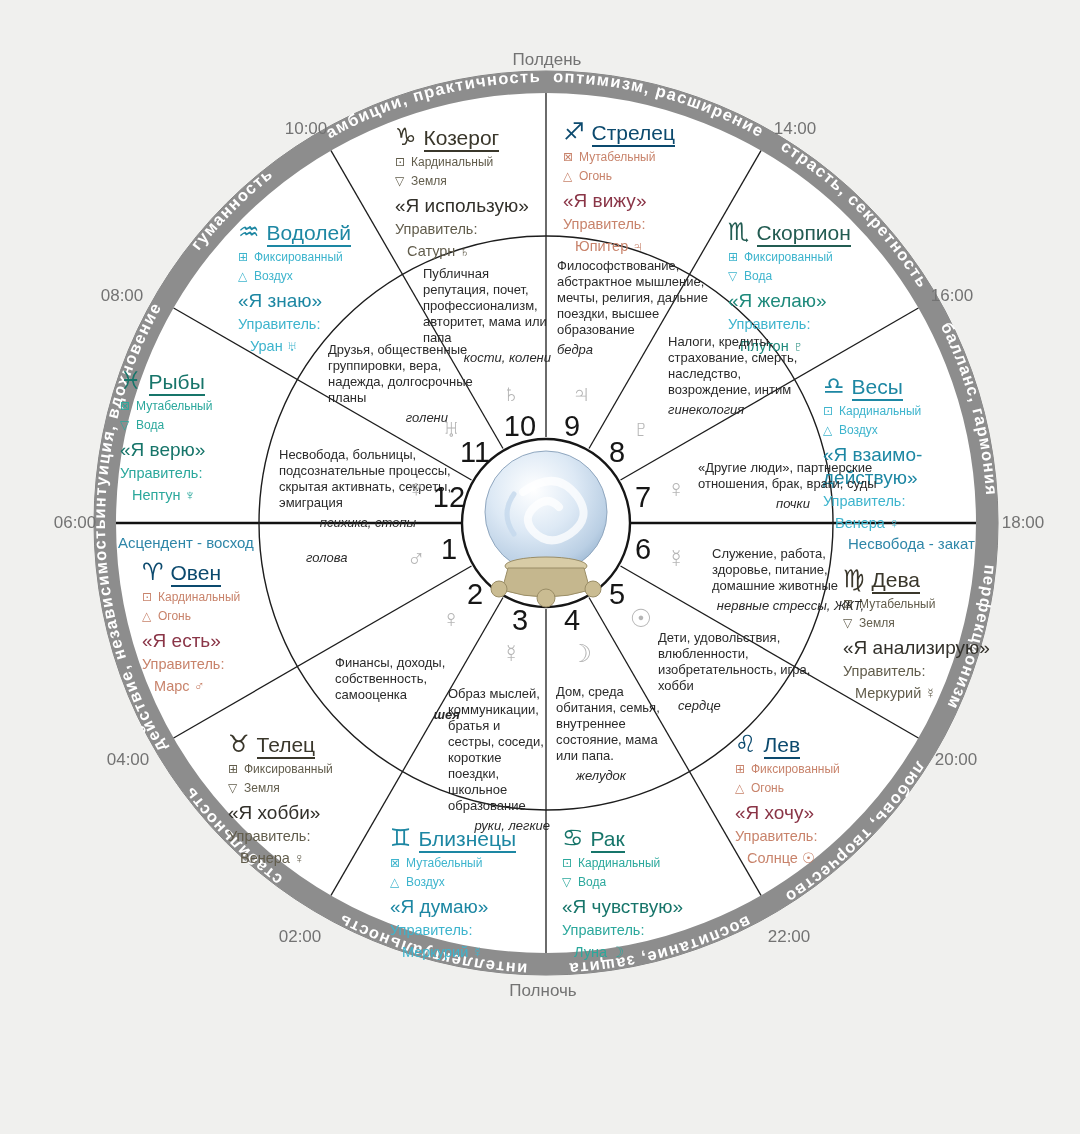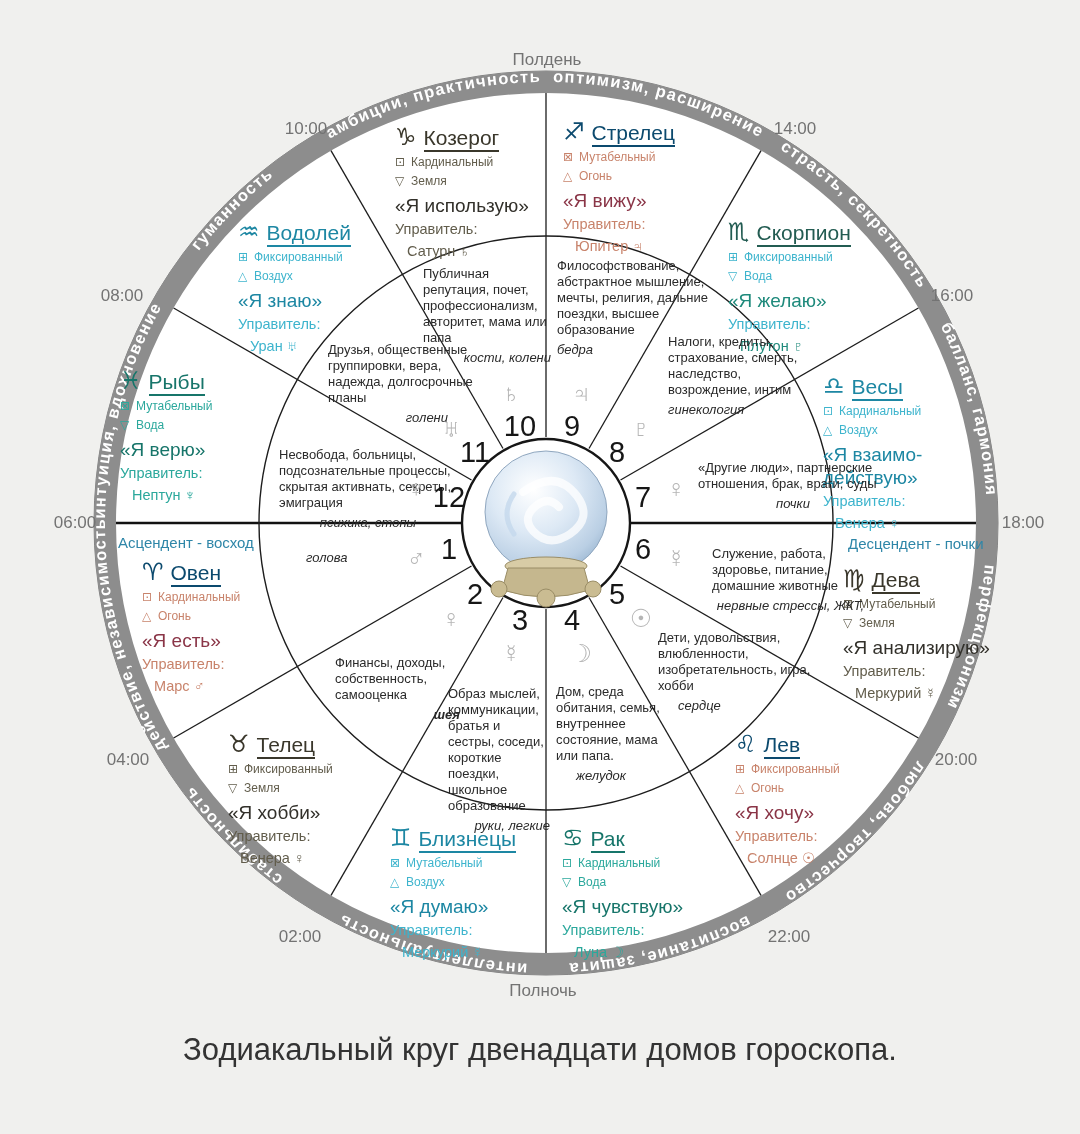--- a/index.html
+++ b/index.html
@@ -117,21 +117,21 @@
   <div class="clock" style="left:956px;top:760px">20:00</div>
   <div class="clock" style="left:789px;top:937px">22:00</div>
   <div class="clock" style="left:543px;top:991px">Полночь</div>
   <div class="clock" style="left:300px;top:937px">02:00</div>
   <div class="clock" style="left:128px;top:760px">04:00</div>
   <div class="clock" style="left:75px;top:523px">06:00</div>
   <div class="clock" style="left:122px;top:296px">08:00</div>
   <div class="clock" style="left:306px;top:129px">10:00</div>
 
   <div class="axis-label" style="left:118px;top:534px">Асцендент - восход</div>
-  <div class="axis-label" style="left:848px;top:535px">Десцендент - почки</div>
+  <div class="axis-label" style="left:848px;top:535px">Несвобода - закат</div>
 
   <div class="sign th-dark" style="left:395px;top:123px;width:150px">
     <div class="s-title"><span class="s-glyph">♑</span><span class="s-name">Козерог</span></div>
     <div class="s-attr"><span class="s-aicon">⊡</span><span>Кардинальный</span></div>
     <div class="s-attr"><span class="s-aicon">▽</span><span>Земля</span></div>
     <div class="s-stmt">«Я использую»</div>
     <div class="s-rlabel">Управитель:</div>
     <div class="s-ruler">Сатурн ♄</div>
   </div>
 
@@ -301,14 +301,13 @@
   <div class="hglyph" style="left:581px;top:653px">☽</div>
   <div class="hglyph" style="left:641px;top:618px">☉</div>
   <div class="hglyph" style="left:676px;top:558px">☿</div>
   <div class="hglyph" style="left:676px;top:488px">♀</div>
   <div class="hglyph" style="left:641px;top:428px">♇</div>
   <div class="hglyph" style="left:581px;top:393px">♃</div>
   <div class="hglyph" style="left:511px;top:393px">♄</div>
   <div class="hglyph" style="left:451px;top:428px">♅</div>
   <div class="hglyph" style="left:416px;top:488px">♆</div>
 
-  <div class="caption">Зодиакальный круг двенадцати домов гороскопа.</div>
 </div>
 
 </body></html>

